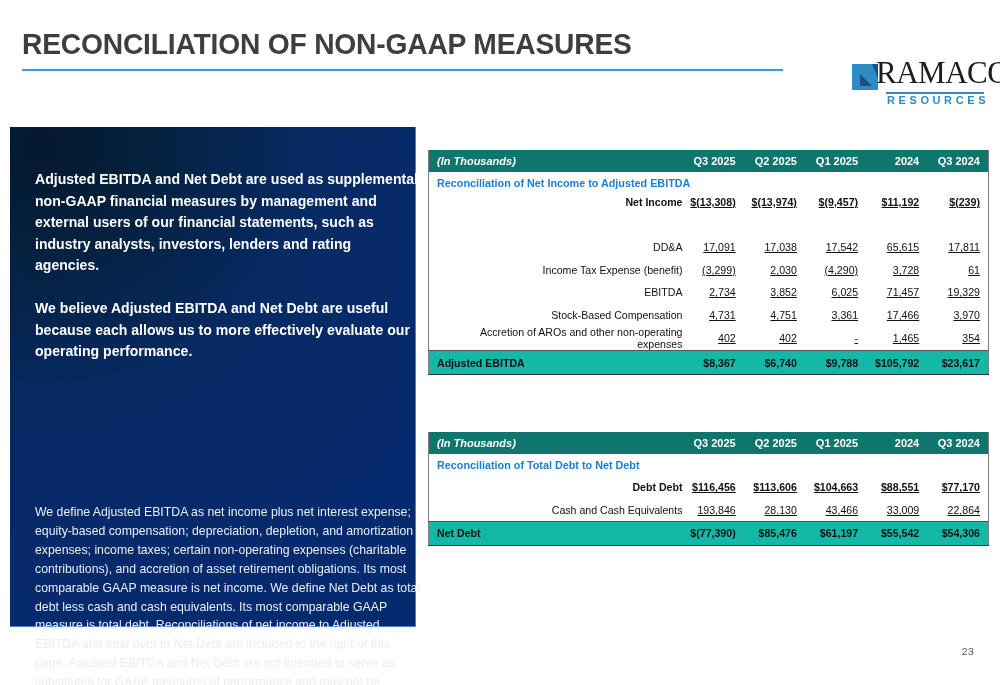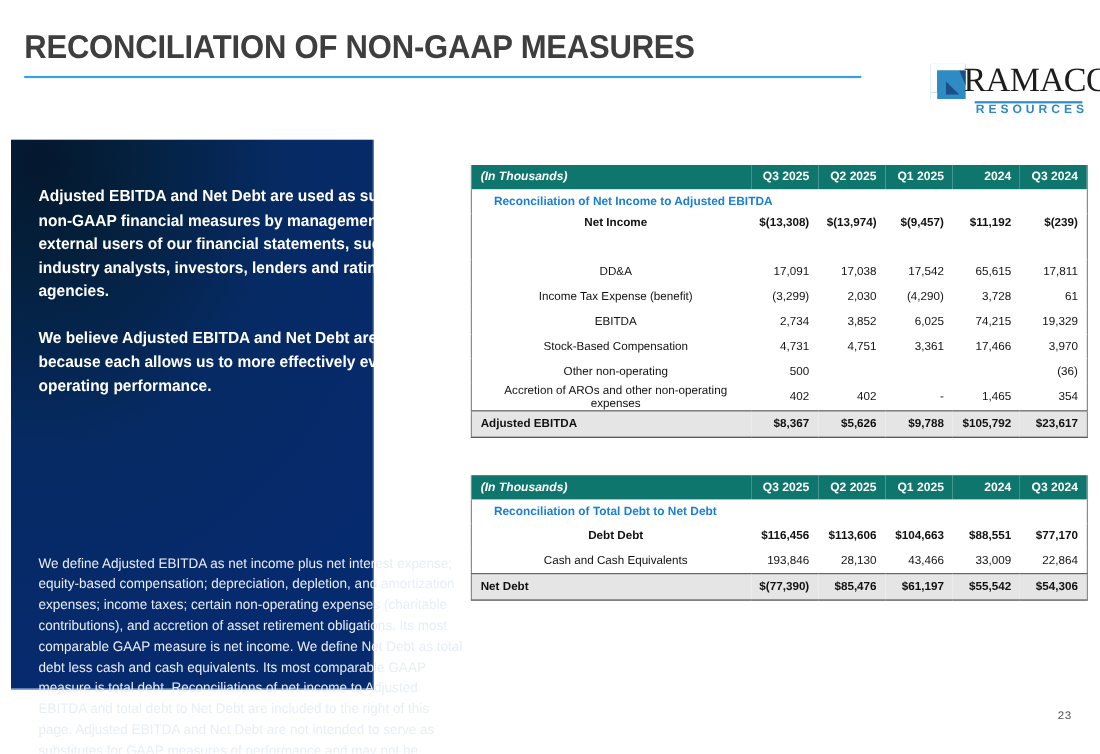--- a/index.html
+++ b/index.html
@@ -79,21 +79,21 @@
     font-weight: bold;
     color: #2e8bc4;
     letter-spacing: 3.6px;
   }
 
   
   .panel {
     position: absolute;
     left: 10px;
     top: 127px;
-    width: 330px;
+    width: 406px;
     height: 500px;
     background:
       radial-gradient(120% 95% at 8% 4%, #04182e 0%, #04213f 22%, #062a63 55%, #062a6e 100%);
     border-right: 1px solid #4a7fc9;
     border-bottom: 1px solid #4a7fc9;
     box-sizing: border-box;
   }
   .panel-lead {
     position: absolute;
     left: 25px;
@@ -161,40 +161,41 @@
   .hdr-row th.h-val {
     text-align: right;
     padding-right: 8px;
   }
 
   .section-row td {
     height: 22px;
     color: #1a7fd4;
     font-weight: bold;
     font-size: 10.8px;
-    padding-left: 20px;
+    padding-left: 8px;
     text-align: left;
   }
 
   .data-row td { height: 22.6px; }
   .data-row td.lbl {
-    text-align: center;
+    text-align: right;
     padding-left: 8px;
   }
   .data-row td.val {
     text-align: right;
     padding-right: 8px;
     white-space: nowrap;
+    text-decoration: underline;
   }
   .data-row.bold td { font-weight: bold; }
   .data-row.spacer-after td { height: 40px; vertical-align: top; padding-top: 2px; }
 
   .total-row td {
     height: 22.6px;
-    background: #e5e5e5;
+    background: #14b8a6;
     font-weight: bold;
     border-top: 1px solid #555555;
     border-bottom: 1.5px solid #333333;
   }
   .total-row td.lbl { text-align: left; padding-left: 8px; }
   .total-row td.val { text-align: right; padding-right: 8px; white-space: nowrap; }
 
   .tbl tr.last-plain td { border-bottom: 0; }
 
   
@@ -280,51 +281,43 @@
       <td class="val">2,030</td>
       <td class="val">(4,290)</td>
       <td class="val">3,728</td>
       <td class="val">61</td>
     </tr>
     <tr class="data-row">
       <td class="lbl">EBITDA</td>
       <td class="val">2,734</td>
       <td class="val">3,852</td>
       <td class="val">6,025</td>
-      <td class="val">74,215</td>
+      <td class="val">71,457</td>
       <td class="val">19,329</td>
     </tr>
     <tr class="data-row">
       <td class="lbl">Stock-Based Compensation</td>
       <td class="val">4,731</td>
       <td class="val">4,751</td>
       <td class="val">3,361</td>
       <td class="val">17,466</td>
       <td class="val">3,970</td>
     </tr>
-    <tr class="data-row">
-      <td class="lbl">Other non-operating</td>
-      <td class="val">500</td>
-      <td class="val"></td>
-      <td class="val"></td>
-      <td class="val"></td>
-      <td class="val">(36)</td>
-    </tr>
     <tr class="data-row last-plain">
       <td class="lbl">Accretion of AROs and other non-operating expenses</td>
       <td class="val">402</td>
       <td class="val">402</td>
       <td class="val">-</td>
       <td class="val">1,465</td>
       <td class="val">354</td>
     </tr>
     <tr class="total-row">
       <td class="lbl">Adjusted EBITDA</td>
       <td class="val">$8,367</td>
-      <td class="val">$5,626</td>
+      <td class="val">$6,740</td>
       <td class="val">$9,788</td>
       <td class="val">$105,792</td>
       <td class="val">$23,617</td>
     </tr>
   </tbody>
 </table>
 
 <table class="tbl" id="table-netdebt">
   <colgroup>
     <col class="c-label">

